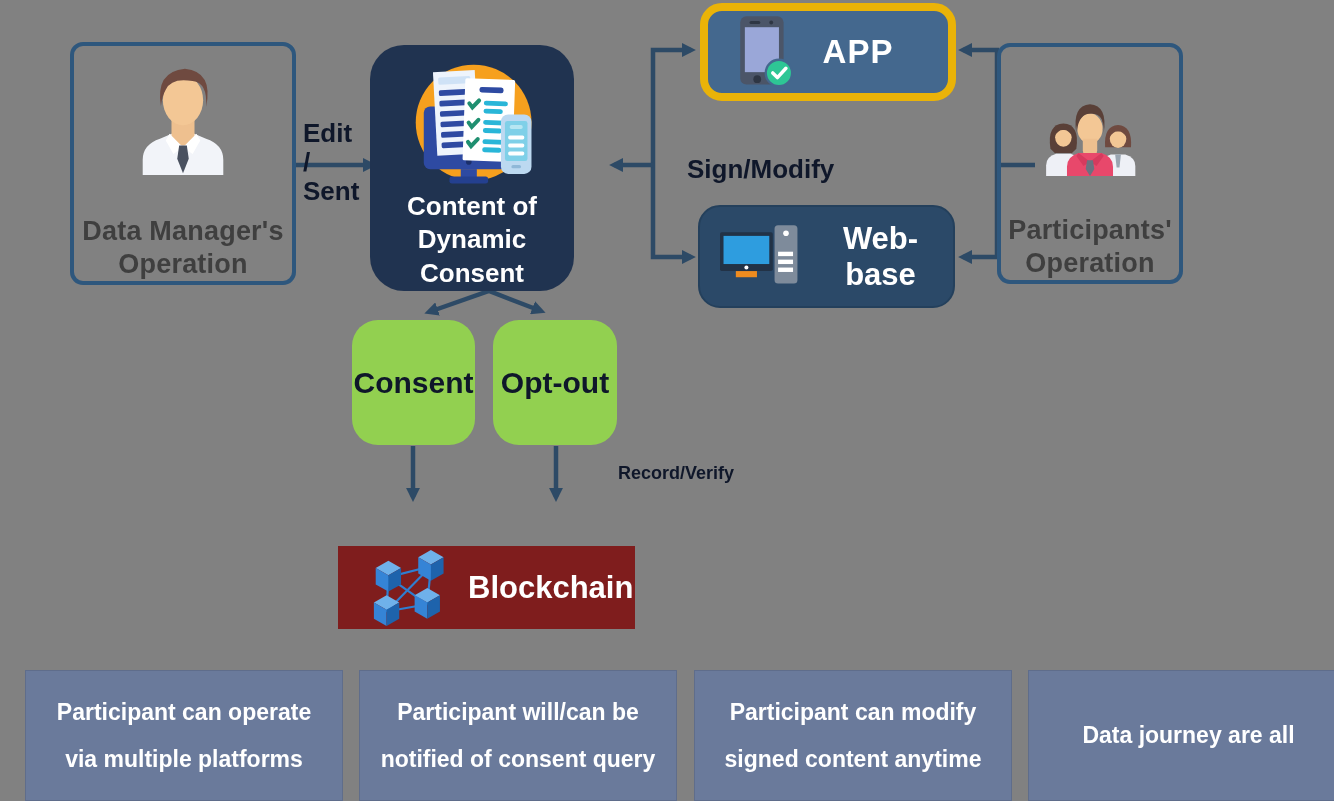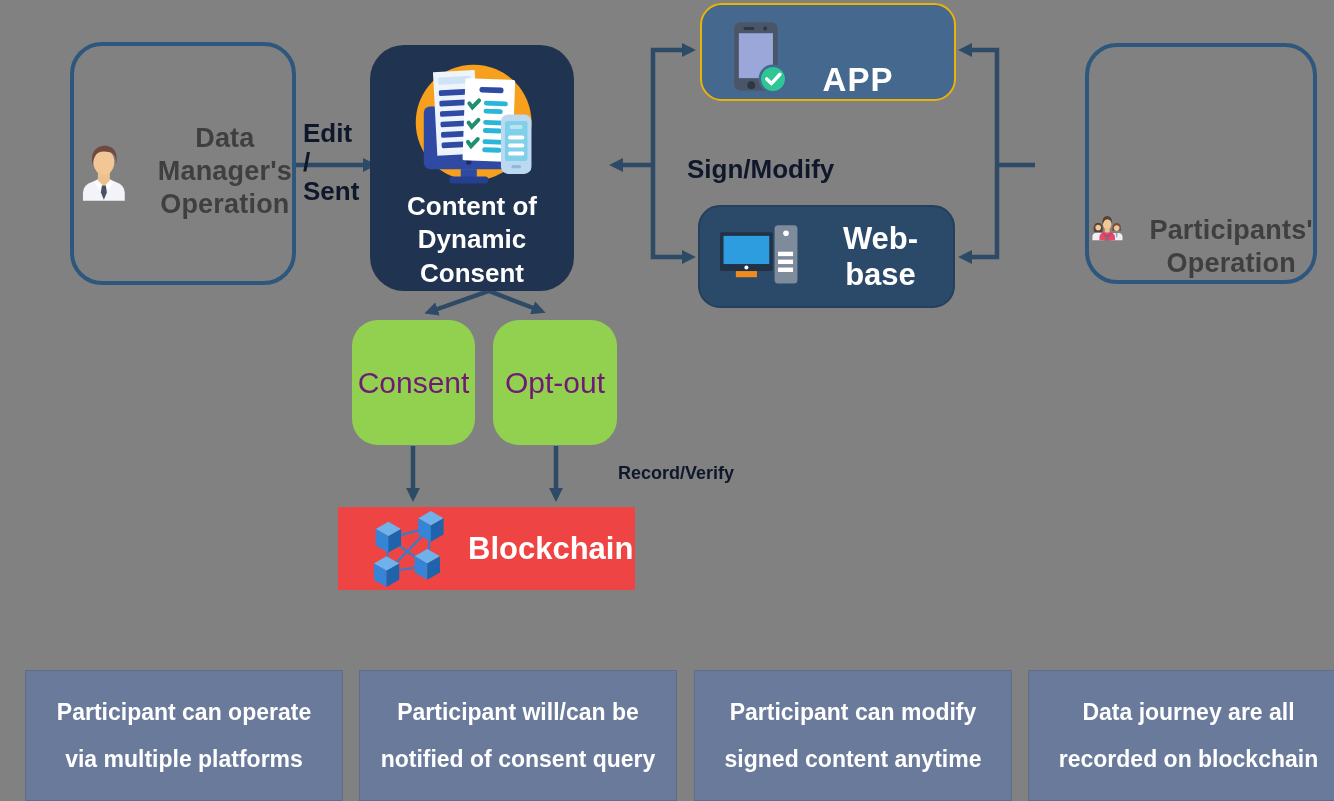--- a/index.html
+++ b/index.html
@@ -4,50 +4,51 @@
 <style>
   html,body{margin:0;padding:0;background:#818181;}
   #canvas{
     position:relative;width:1334px;height:801px;background:#818181;
     font-family:"Liberation Sans", sans-serif;overflow:hidden;
   }
   .abs{position:absolute;box-sizing:border-box;}
   svg.overlay{position:absolute;left:0;top:0;z-index:1;}
   .node{z-index:2;}
   .outline-node{
-    border:4px solid #2e577d;border-radius:32px;
-    display:flex;flex-direction:row;align-items:center;gap:24px;
+    border:4px solid #2e577d;border-radius:13px;
+    display:flex;flex-direction:column;align-items:center;gap:24px;
   }
   .dark-label{
     font-weight:bold;color:#3f3f3f;font-size:27px;line-height:1.22;
     text-align:center;letter-spacing:0.2px;
   }
   .content-node{
     background:#203350;border-radius:34px;
     display:flex;flex-direction:column;align-items:center;
   }
   .content-label{
     font-weight:bold;color:#ffffff;font-size:26px;line-height:1.3;text-align:center;
   }
   .platform-node{
     display:flex;align-items:center;border-radius:22px;
   }
   .platform-label{
     font-weight:bold;color:#ffffff;text-align:center;flex:1;
   }
-  .app-node{background:#44688e;border:2px solid #eab308;align-items:flex-end;}
+  .app-node{background:#44688e;border:8px solid #eab308;}
   .web-node{background:#2b4968;border:2px solid #24405c;}
   .green-node{
     background:#92d050;border-radius:26px;
     display:flex;align-items:center;justify-content:center;
-    font-weight:normal;color:#701a75;font-size:30px;
+    font-weight:bold;color:#0f172a;font-size:30px;
   }
   .blockchain-node{
-    background:#ef4444;display:flex;align-items:center;
+    background:#7f1d1d;display:flex;align-items:center;
     padding-left:26px;
+    margin-top:39px;
   }
   .blockchain-label{font-weight:bold;color:#ffffff;font-size:31px;margin-left:10px;}
   .edge-label{
     font-weight:bold;color:#0f172a;font-size:26px;line-height:1.12;z-index:3;
   }
   .note-box{
     background:#6a7a9b;border:1px solid rgba(0,0,0,0.10);
     top:670px;width:318px;height:131px;
     display:flex;flex-direction:column;align-items:center;justify-content:center;
     color:#ffffff;font-weight:bold;font-size:23px;text-align:center;margin-left:20px;
@@ -172,21 +173,21 @@
       <rect x="66" y="39" width="17" height="5" fill="#ffffff"></rect>
       <rect x="66" y="48" width="17" height="5" fill="#ffffff"></rect>
       <rect x="0" y="8" width="60" height="44" rx="2" fill="#223246"></rect>
       <rect x="4" y="12" width="52" height="32" fill="#2e9ddf"></rect>
       <circle cx="30" cy="48" r="2.3" fill="#ffffff"></circle>
       <rect x="18" y="52" width="24" height="7" fill="#ef8c1f"></rect>
     </svg>
     <div class="platform-label" style="font-size:31px;">Web-base</div>
   </div>
 
-  <div class="abs node outline-node" style="left:1085px;top:43px;width:232px;height:241px;align-items:flex-end;">
+  <div class="abs node outline-node" style="left:997px;top:43px;width:186px;height:241px;">
     <svg width="146" height="106" viewBox="0 0 150 110" style="margin-top:50px;">
       <path d="M20 72 Q15 38 38 37 Q61 38 56 72 L50 78 L26 78 Z" fill="#5a4038"></path>
       <ellipse cx="38" cy="56" rx="11.5" ry="13" fill="#f3c795"></ellipse>
       <path d="M26 54 Q27 41 38 41 Q49 41 50 54 Q44 45 38 46 Q32 45 26 54 Z" fill="#5a4038"></path>
       <path d="M14 110 L14 95 Q14 83 28 79 L48 79 Q62 83 62 95 L62 110 Z" fill="#eef0f6"></path>
       <path d="M96 70 Q94 40 114 39 Q134 40 132 70 Z" fill="#6f4a40"></path>
       <ellipse cx="114" cy="58" rx="11.5" ry="13" fill="#f3c795"></ellipse>
       <path d="M102 56 Q103 43 114 43 Q125 43 126 56 Q120 47 114 48 Q108 47 102 56 Z" fill="#6f4a40"></path>
       <path d="M90 110 L90 96 Q90 84 104 80 L124 80 Q138 84 138 96 L138 110 Z" fill="#eef0f6"></path>
       <path d="M110 80 L118 80 L116 98 L112 98 Z" fill="#9aa5b1"></path>
@@ -254,16 +255,15 @@
   <div class="abs node note-box" style="left:339px;">
     <div class="note-line">Participant will/can be</div>
     <div class="note-line">notified of consent query</div>
   </div>
   <div class="abs node note-box" style="left:674px;">
     <div class="note-line">Participant can modify</div>
     <div class="note-line">signed content anytime</div>
   </div>
   <div class="abs node note-box" style="left:1008px;width:321px;">
     <div class="note-line">Data journey are all</div>
-    <div class="note-line">recorded on blockchain</div>
   </div>
 
 </div>
 
 </body></html>

